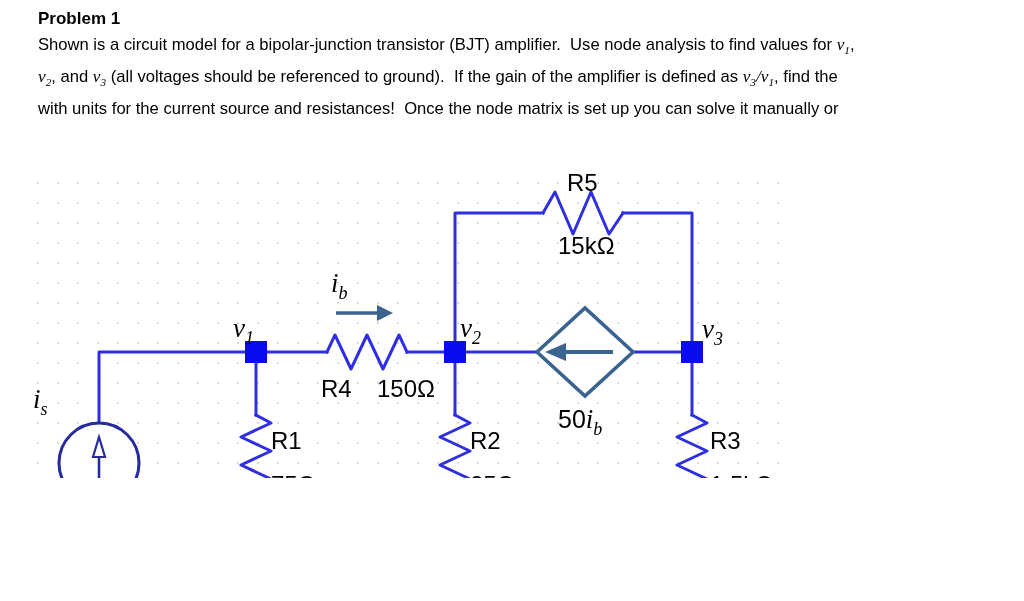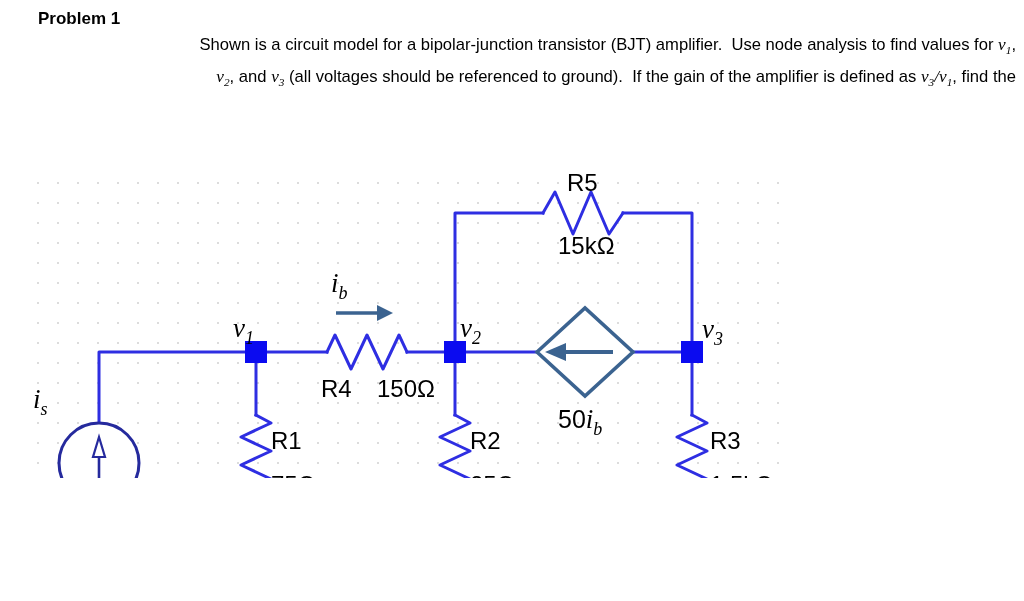--- a/index.html
+++ b/index.html
@@ -14,21 +14,21 @@
     position:relative;width:1024px;height:478px;overflow:hidden;
     background:#ffffff;font-family:"Liberation Sans",sans-serif;color:#000;
   }
   .problem{
     position:absolute;top:5px;left:38px;width:978px;
   }
   .ptitle{
     font-size:17px;font-weight:bold;line-height:27px;white-space:pre-wrap;
   }
   .pline{
-    font-size:16.6px;line-height:26.9px;white-space:pre-wrap;text-align:right;
+    font-size:16.6px;line-height:26.9px;white-space:pre-wrap;
   }
   .seg-var{
     font-family:"Liberation Serif",serif;font-style:italic;font-size:1.04em;
   }
   .seg-sub{
     font-family:"Liberation Serif",serif;font-style:italic;
     font-size:0.68em;vertical-align:sub;
   }
   .figure{
     position:absolute;top:165px;left:0;width:1024px;height:436px;
@@ -58,20 +58,21 @@
 </head>
 <body>
 
 <div class="page">
 
   <div class="problem">
     <div class="ptitle">Problem 1</div>
     <div>
         <div class="pline"><span>Shown is a circuit model for a bipolar-junction transistor (BJT) amplifier.  Use node analysis to find values for </span><span class="seg-var">v</span><span class="seg-sub">1</span><span>,</span></div>
         <div class="pline"><span class="seg-var">v</span><span class="seg-sub">2</span><span>, and </span><span class="seg-var">v</span><span class="seg-sub">3</span><span> (all voltages should be referenced to ground).  If the gain of the amplifier is defined as </span><span class="seg-var">v</span><span class="seg-sub">3</span><span class="seg-var">/</span><span class="seg-var">v</span><span class="seg-sub">1</span><span>, find the</span></div>
+        <div class="pline"><span>with units for the current source and resistances!  Once the node matrix is set up you can solve it manually or</span></div>
       </div>
   </div>
 
   <div class="figure">
     <div class="dots"></div>
     <svg class="circ" width="1024" height="436" viewBox="0 0 1024 436">
 
       <g>
 
         <polyline class="wire" points="327,187 99,187 99,258"></polyline>

